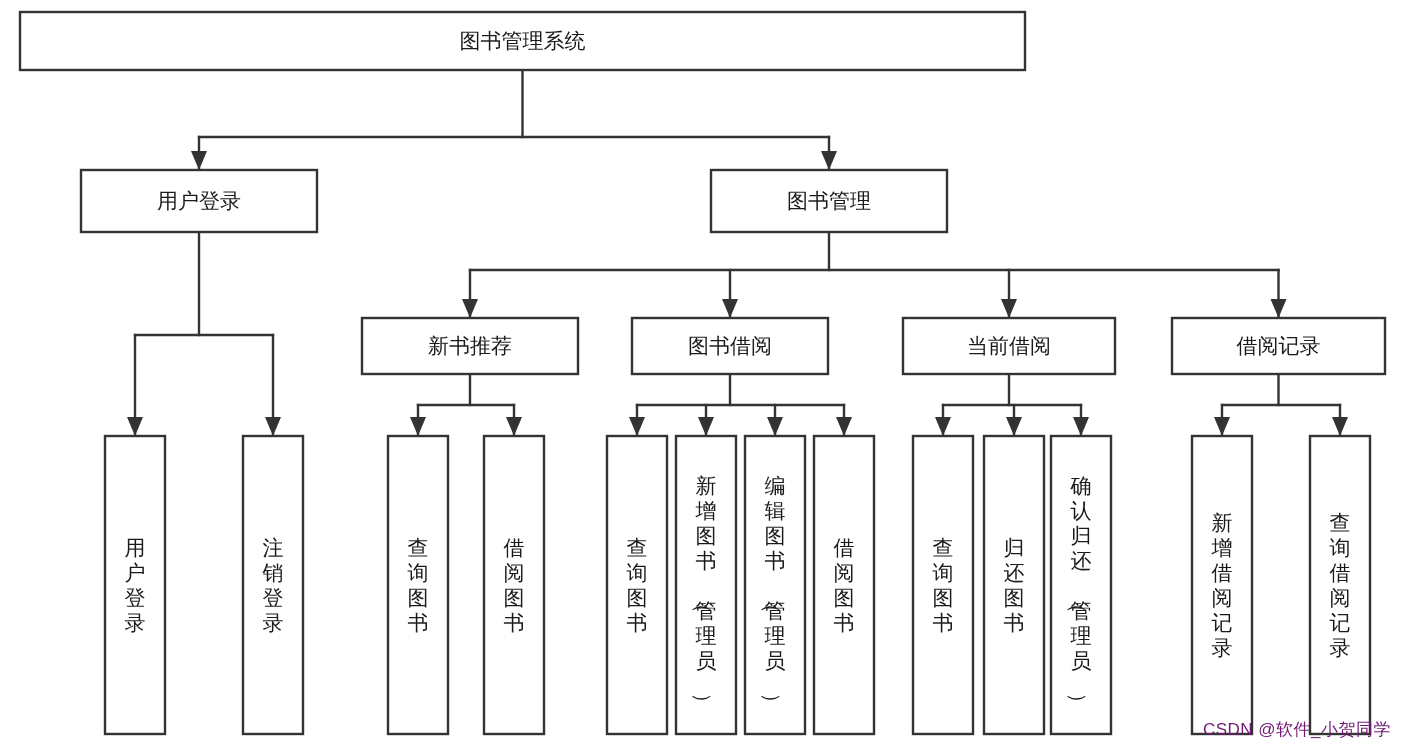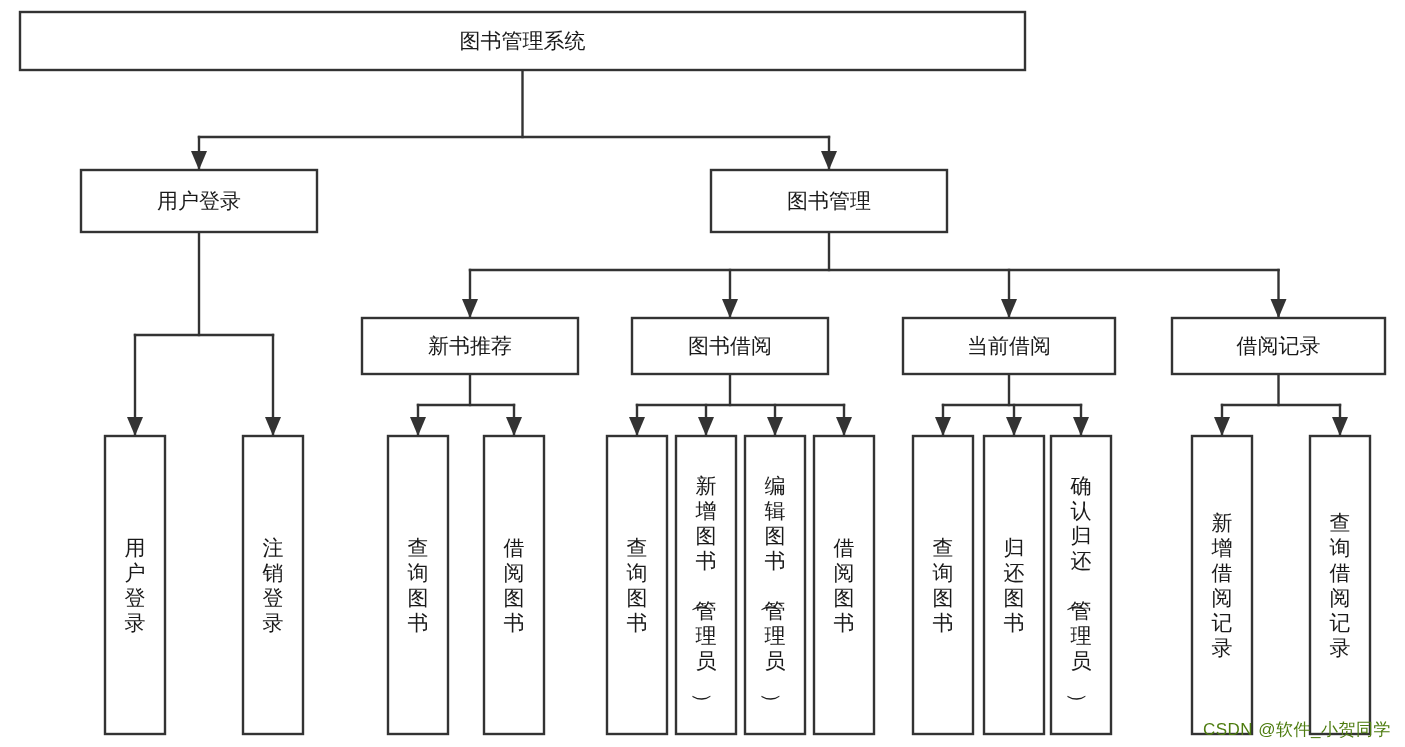--- a/index.html
+++ b/index.html
@@ -52,21 +52,21 @@
     font-size: 21px;
     fill: #1a1a1a;
     text-anchor: middle;
   }
   .watermark {
     position: absolute;
     right: 14px;
     bottom: 6px;
     font-family: "Liberation Sans", "DejaVu Sans", sans-serif;
     font-size: 17px;
-    color: #4d7c0f;
+    color: #701a75;
     letter-spacing: 0.5px;
     white-space: nowrap;
     user-select: none;
     margin-left: 38px;
   }
 </style>
 </head>
 <body>
 
 <div id="diagram-root">

